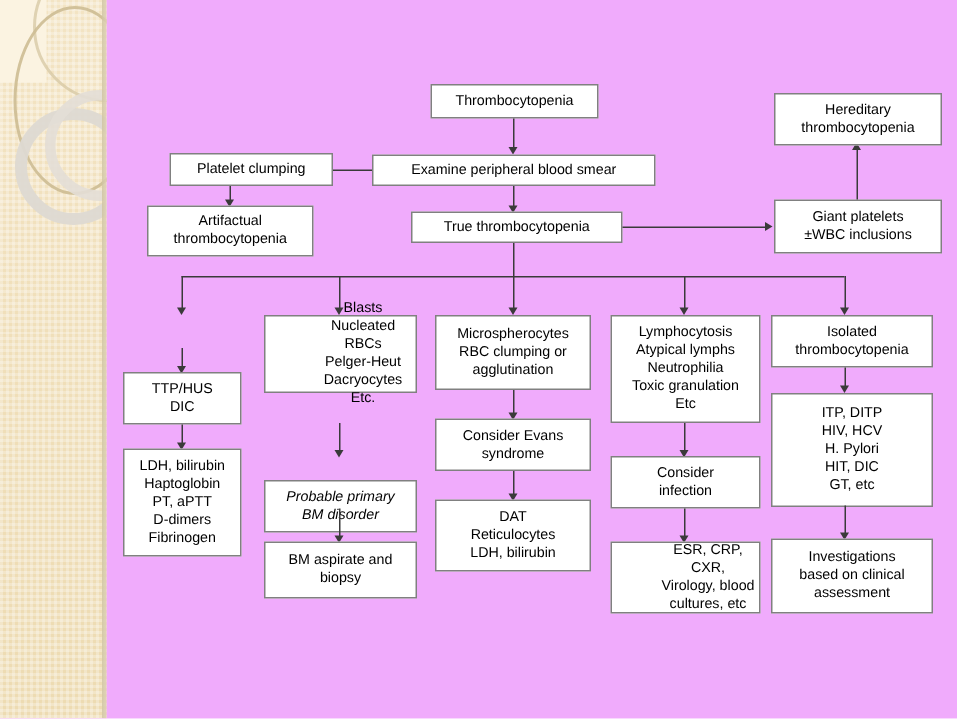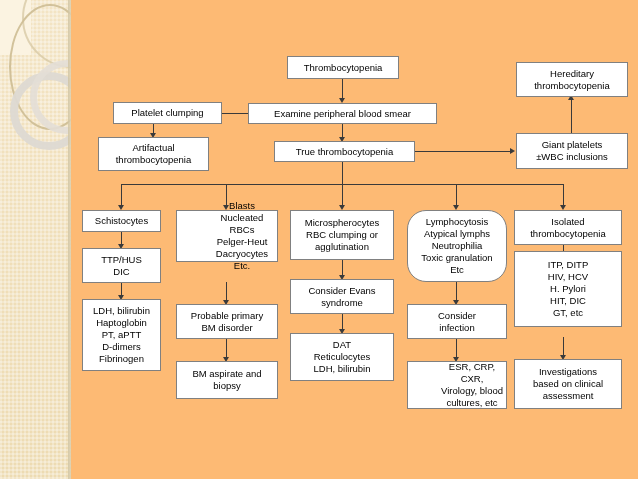--- a/index.html
+++ b/index.html
@@ -7,21 +7,21 @@
     padding: 0;
     background: #ffffff;
   }
   body {
     font-family: "Liberation Sans", sans-serif;
   }
   #slide {
     position: relative;
     width: 638px;
     height: 479px;
-    background: #fdba74;
+    background: #f0abfc;
     overflow: hidden;
   }
 
   
   #sidebar {
     position: absolute;
     left: 0; top: 0;
     width: 71px;
     height: 479px;
     background:
@@ -205,21 +205,20 @@
 
     <div class="line vline" style="left:271px; top:184px; height:22px;"></div>
     <div class="arrow-down" style="left:268px; top:205px;"></div>
 
     <div class="line vline" style="left:385px; top:184px; height:22px;"></div>
     <div class="arrow-down" style="left:382px; top:205px;"></div>
 
     <div class="line vline" style="left:492px; top:184px; height:22px;"></div>
     <div class="arrow-down" style="left:489px; top:205px;"></div>
 
-    <div class="node" style="left:11px; top:210px; width:79px; height:22px;">Schistocytes</div>
     <div class="line vline" style="left:50px; top:232px; height:13px;"></div>
     <div class="arrow-down" style="left:47px; top:244px;"></div>
 
     <div class="node" style="left:11px; top:248px; width:79px; height:35px;">TTP/HUS
 DIC</div>
     <div class="line vline" style="left:50px; top:283px; height:13px;"></div>
     <div class="arrow-down" style="left:47px; top:295px;"></div>
 
     <div class="node" style="left:11px; top:299px; width:79px; height:72px;">LDH, bilirubin
 Haptoglobin
@@ -228,21 +227,21 @@
 Fibrinogen</div>
 
     <div class="node" style="left:105px; top:210px; width:102px; height:52px;padding-left:32px;">Blasts
 Nucleated RBCs
 Pelger-Heut
 Dacryocytes
 Etc.</div>
     <div class="line vline" style="left:155px; top:282px; height:19px;"></div>
     <div class="arrow-down" style="left:152px; top:300px;"></div>
 
-    <div class="node" style="left:105px; top:304px; width:102px; height:35px;">Probable primary
+    <div class="node" style="left:105px; top:320px; width:102px; height:35px;font-style:italic;">Probable primary
 BM disorder</div>
     <div class="line vline" style="left:155px; top:339px; height:19px;"></div>
     <div class="arrow-down" style="left:152px; top:357px;"></div>
 
     <div class="node" style="left:105px; top:361px; width:102px; height:38px;">BM aspirate and
 biopsy</div>
 
     <div class="node" style="left:219px; top:210px; width:104px; height:50px;">Microspherocytes
 RBC clumping or
 agglutination</div>
@@ -251,21 +250,21 @@
 
     <div class="node" style="left:219px; top:279px; width:104px; height:35px;">Consider Evans
 syndrome</div>
     <div class="line vline" style="left:271px; top:314px; height:16px;"></div>
     <div class="arrow-down" style="left:268px; top:329px;"></div>
 
     <div class="node" style="left:219px; top:333px; width:104px; height:48px;">DAT
 Reticulocytes
 LDH, bilirubin</div>
 
-    <div class="node" style="left:336px; top:210px; width:100px; height:72px;border-radius:19px;">Lymphocytosis
+    <div class="node" style="left:336px; top:210px; width:100px; height:72px;">Lymphocytosis
 Atypical lymphs
 Neutrophilia
 Toxic granulation
 Etc</div>
     <div class="line vline" style="left:385px; top:282px; height:19px;"></div>
     <div class="arrow-down" style="left:382px; top:300px;"></div>
 
     <div class="node" style="left:336px; top:304px; width:100px; height:35px;">Consider
 infection</div>
     <div class="line vline" style="left:385px; top:339px; height:19px;"></div>
@@ -273,21 +272,21 @@
 
     <div class="node" style="left:336px; top:361px; width:100px; height:48px;padding-left:32px;">ESR, CRP, CXR,
 Virology, blood
 cultures, etc</div>
 
     <div class="node" style="left:443px; top:210px; width:108px; height:35px;text-align:center;">Isolated
 thrombocytopenia</div>
     <div class="line vline" style="left:492px; top:245px; height:13px;"></div>
     <div class="arrow-down" style="left:489px; top:257px;"></div>
 
-    <div class="node" style="left:443px; top:251px; width:108px; height:76px;text-align:center;">ITP, DITP
+    <div class="node" style="left:443px; top:262px; width:108px; height:76px;text-align:center;">ITP, DITP
 HIV, HCV
 H. Pylori
 HIT, DIC
 GT, etc</div>
     <div class="line vline" style="left:492px; top:337px; height:19px;"></div>
     <div class="arrow-down" style="left:489px; top:355px;"></div>
 
     <div class="node" style="left:443px; top:359px; width:108px; height:50px;">Investigations
 based on clinical
 assessment</div>

